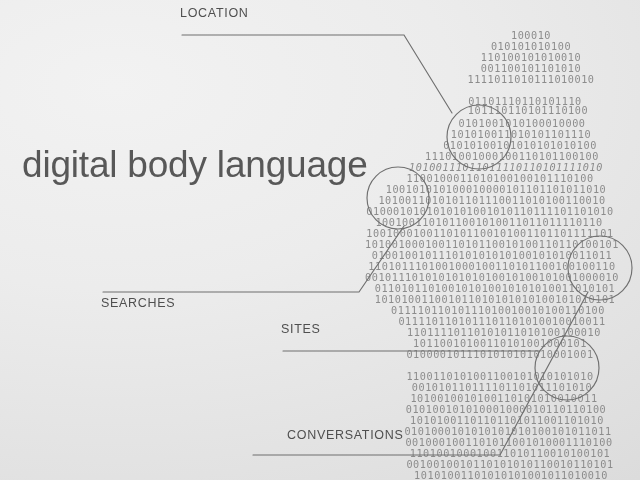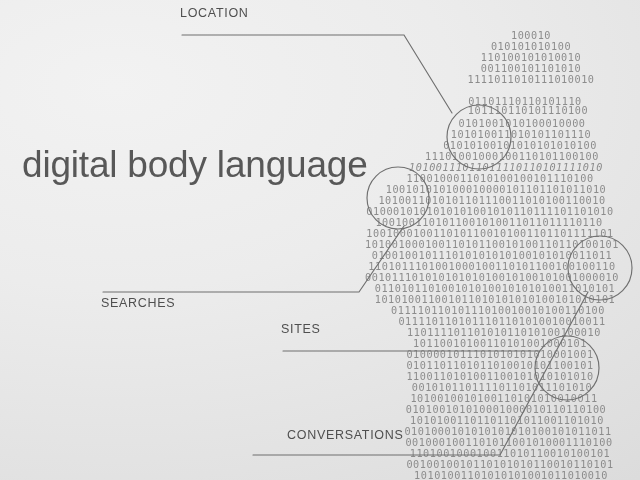--- a/index.html
+++ b/index.html
@@ -103,21 +103,20 @@
       <div class="bin-row" style="left: 492px; top: 250px;">010010010111010101010100101010011011</div>
       <div class="bin-row" style="left: 492px; top: 261px;">1101011101001000100110101100100100110</div>
       <div class="bin-row" style="left: 492px; top: 272px;">00101110101010101010010100101001000010</div>
       <div class="bin-row" style="left: 495px; top: 283px;">011010110100101010010101010011010101</div>
       <div class="bin-row" style="left: 495px; top: 294px;">101010011001011010101010100101010101</div>
       <div class="bin-row" style="left: 498px; top: 305px;">01111011010111010010010100110100</div>
       <div class="bin-row" style="left: 502px; top: 316px;">0111101101011101101010010010011</div>
       <div class="bin-row" style="left: 504px; top: 327px;">11011110110101011010100100010</div>
       <div class="bin-row" style="left: 500px; top: 338px;">10110010100110101001000101</div>
       <div class="bin-row" style="left: 500px; top: 349px;">0100001011101010101010001001</div>
-      <div class="bin-row" style="left: 500px; top: 360px;">0101101101011010010101100101</div>
       <div class="bin-row" style="left: 500px; top: 371px;">1100110101001100101010101010</div>
       <div class="bin-row" style="left: 502px; top: 382px;">001010110111101101011101010</div>
       <div class="bin-row" style="left: 504px; top: 393px;">1010010010100110101010010011</div>
       <div class="bin-row" style="left: 506px; top: 404px;">010100101010001000010110110100</div>
       <div class="bin-row" style="left: 507px; top: 415px;">10101001101101101011001101010</div>
       <div class="bin-row" style="left: 508px; top: 426px;">0101000101010101010100101011011</div>
       <div class="bin-row" style="left: 509px; top: 437px;">0010001001101011001010001110100</div>
       <div class="bin-row" style="left: 510px; top: 448px;">110100100010011010110010100101</div>
       <div class="bin-row" style="left: 510px; top: 459px;">0010010010110101010110010110101</div>
       <div class="bin-row" style="left: 511px; top: 470px;">10101001101010101001011010010</div>

